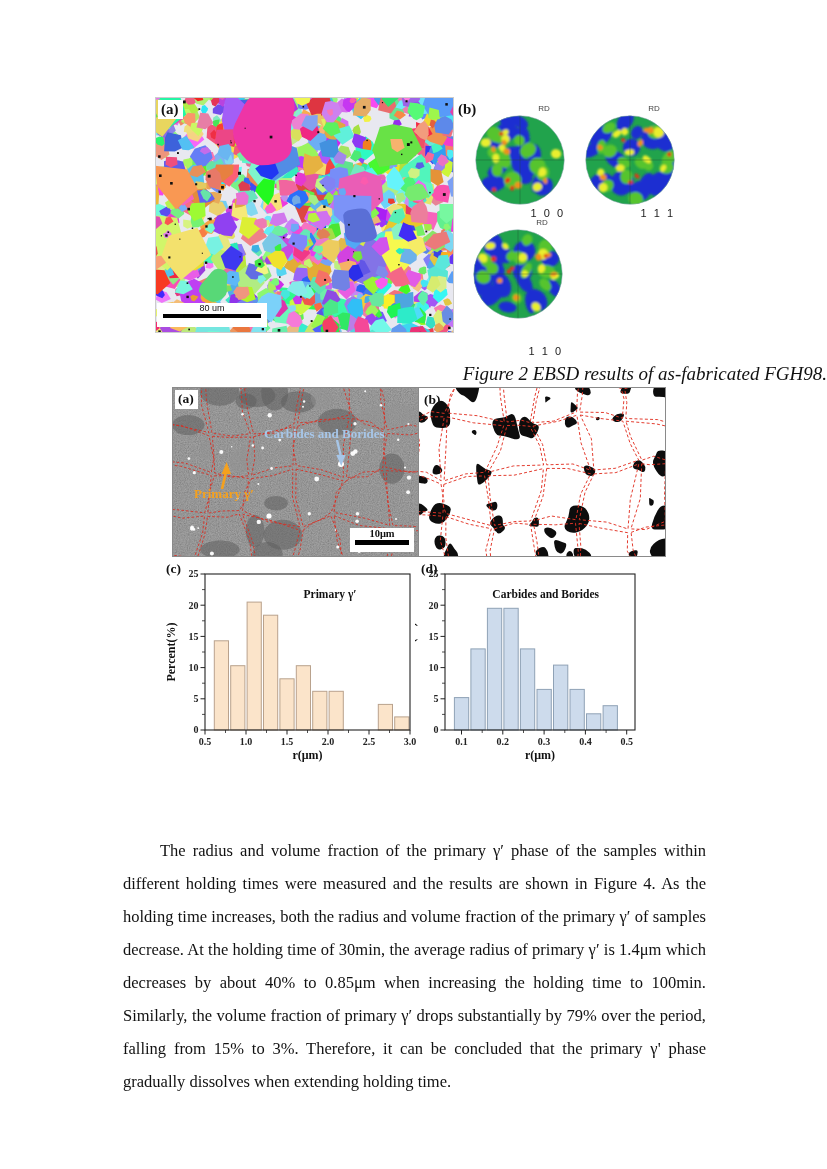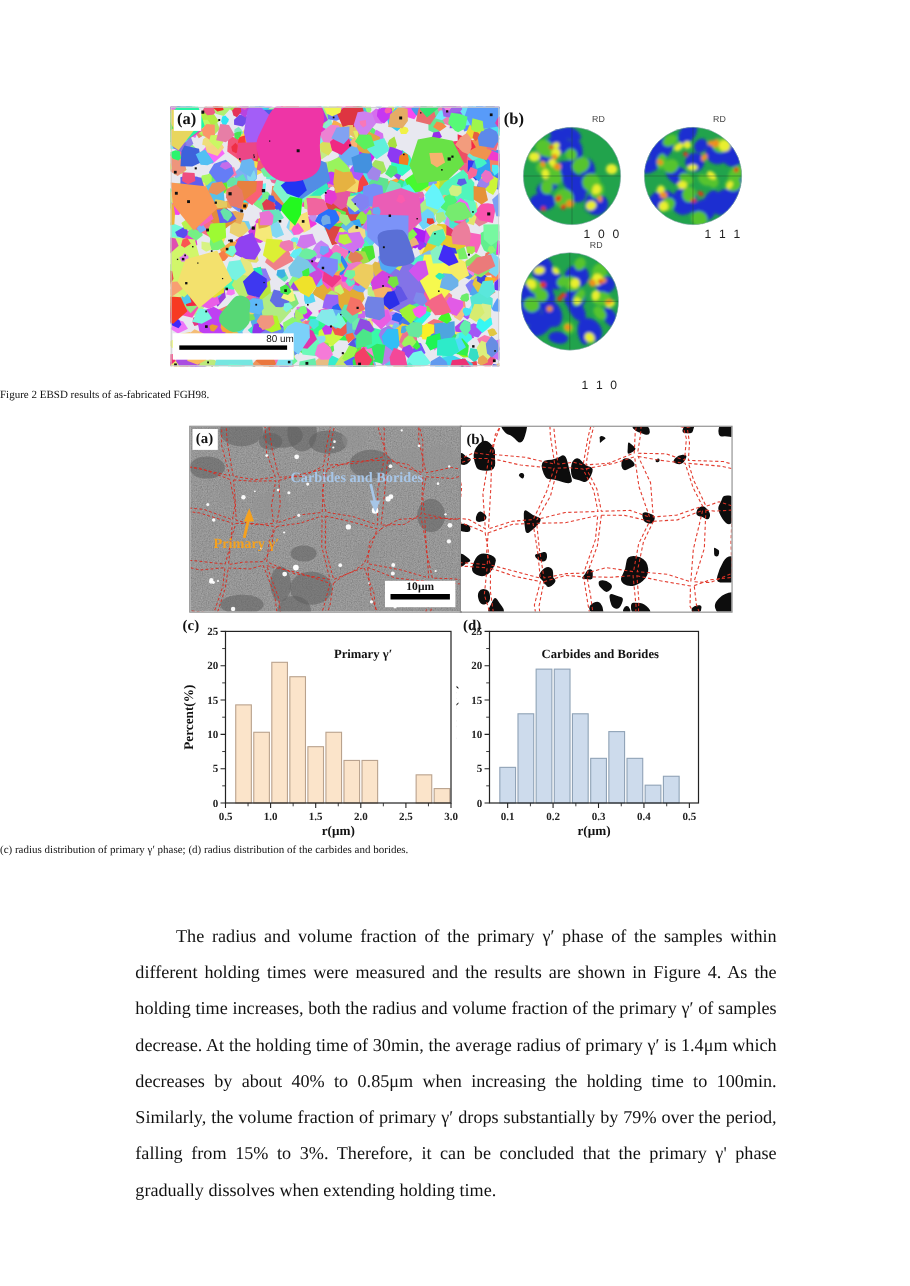--- a/index.html
+++ b/index.html
@@ -10,21 +10,21 @@
   .panel-label-box{position:absolute;background:#fff;padding:0 4px 1px 3px;
         font-weight:bold;font-size:15px;line-height:18px;}
   .panel-label-plain{position:absolute;font-weight:bold;font-size:15px;line-height:18px;}
   .pf-axis{position:absolute;font-family:"Liberation Sans","DejaVu Sans",sans-serif;
         font-size:8px;color:#444;margin-left:24px;}
   .pf-label{position:absolute;text-align:right;font-family:"Liberation Sans","DejaVu Sans",sans-serif;
         font-size:11px;letter-spacing:2px;color:#222;}
   .scalebar{position:absolute;background:#fff;text-align:center;
         font-family:"Liberation Sans","DejaVu Sans",sans-serif;}
   .scalebar .bar{background:#000;margin:1px auto 0 auto;}
-  .caption{position:absolute;left:0;width:827px;text-align:left;font-size:10px;}
+  .caption{position:absolute;left:0;width:827px;text-align:right;font-size:19px;font-style:italic;}
   .fig3-anno{position:absolute;font-weight:bold;font-size:13px;white-space:nowrap;}
   .bodytext{position:absolute;left:123px;top:818px;width:583px;font-size:16.5px;
         line-height:33px;text-align:justify;text-indent:37px;margin-top:16px;}
   .sem-border{outline:1px solid #8a8a8a;}
 </style>
 </head>
 <body>
 
 <div class="page">
 
@@ -1060,21 +1060,21 @@
         <rect x="46.8" y="155.7" width="1.1" height="1.1" fill="#101010"></rect>
         <rect x="50.3" y="128.3" width="2.3" height="2.3" fill="#101010"></rect>
         <rect x="223.6" y="101.2" width="1.3" height="1.3" fill="#101010"></rect>
         <rect x="114.7" y="38.7" width="2.7" height="2.7" fill="#101010"></rect>
         <rect x="255.3" y="44.4" width="2.0" height="2.0" fill="#101010"></rect>
         <rect x="124.1" y="179.3" width="1.5" height="1.5" fill="#101010"></rect>
         <rect x="66.1" y="88.9" width="2.8" height="2.8" fill="#101010"></rect>
         <rect x="0.5" y="0.5" width="298" height="235" fill="none" stroke="#cccccc"></rect>
       </svg>
     <div class="panel-label-box" style="left:158px;top:100px;">(a)</div>
-    <div class="scalebar" style="left:157px;top:303px;width:110px;height:24px;font-size:9px;text-align:right;">
+    <div class="scalebar" style="left:157px;top:303px;width:110px;height:24px;font-size:9px;">
       <span>80 um</span>
       <div class="bar" style="width:98px;height:4px;"></div>
     </div>
 
     <div class="panel-label-plain" style="left:458px;top:100px;">(b)</div>
 
     <div class="pf-axis" style="left:475px;top:104px;width:90px;text-align:center;">RD</div>
     <div class="pf-axis" style="left:461px;top:154px;">TD</div>
     <svg id="pf0" class="abs" style="left:475px;top:115px;" width="90" height="90">
         <defs>
@@ -1570,19 +1570,18 @@
         <line x1="67.2" y1="164" x2="67.2" y2="167" stroke="#222" stroke-width="0.8"></line>
         <line x1="108.5" y1="164" x2="108.5" y2="167" stroke="#222" stroke-width="0.8"></line>
         <line x1="149.8" y1="164" x2="149.8" y2="167" stroke="#222" stroke-width="0.8"></line>
         <line x1="191.1" y1="164" x2="191.1" y2="167" stroke="#222" stroke-width="0.8"></line>
         <text x="125" y="193" text-anchor="middle" font-size="12" font-weight="bold" fill="#111">r(μm)</text>
         <text transform="translate(0,86) rotate(-90)" text-anchor="middle" font-size="12" font-weight="bold" fill="#111">Percent(%)</text>
         <text x="130.7" y="32" text-anchor="middle" font-size="11.5" font-weight="bold" fill="#111">Carbides and Borides</text>
       </svg>
 
     <div class="caption" style="top:760px;line-height:26px;">
-      <div>(c) radius distribution of primary γ′ phase; (d) radius distribution of the carbides and borides.</div>
     </div>
   </section>
 
   <p class="bodytext">The radius and volume fraction of the primary γ′ phase of the samples within different holding times were measured and the results are shown in Figure 4. As the holding time increases, both the radius and volume fraction of the primary γ′ of samples decrease. At the holding time of 30min, the average radius of primary γ′ is 1.4μm which decreases by about 40% to 0.85μm when increasing the holding time to 100min. Similarly, the volume fraction of primary γ′ drops substantially by 79% over the period, falling from 15% to 3%. Therefore, it can be concluded that the primary γ' phase gradually dissolves when extending holding time.</p>
 
 </div>
 
 </body></html>

